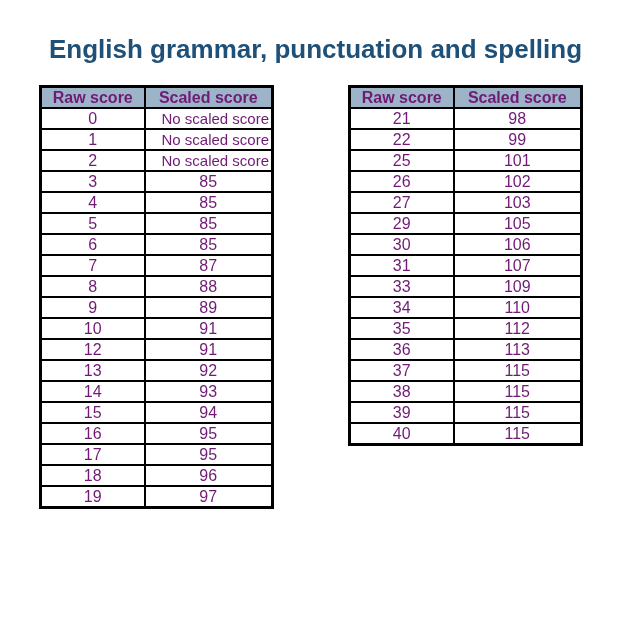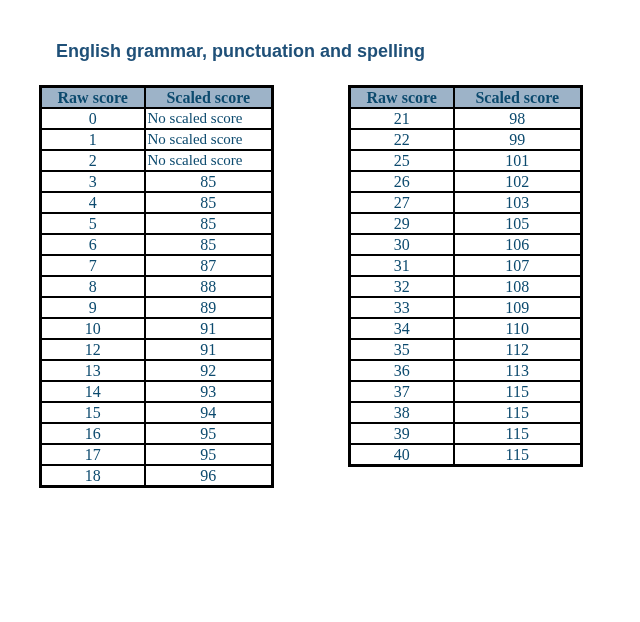--- a/index.html
+++ b/index.html
@@ -11,50 +11,50 @@
       width: 640px;
       height: 622px;
       position: relative;
       overflow: hidden;
       font-family: "Liberation Sans", sans-serif;
     }
     .title {
       position: absolute;
       left: 44px;
       top: 29px;
-      margin: 12px;
-      font-size: 18px;
+      margin: 5px;
+      font-size: 26px;
       font-weight: bold;
       color: #1f5078;
       letter-spacing: 0px;
     }
     table.scores {
       position: absolute;
       border-collapse: collapse;
       border: 3px solid #000;
-      font-family: Liberation Serif, serif;
-      color: #0c4a6e;
+      font-family: Liberation Sans, sans-serif;
+      color: #701a75;
     }
     table.scores th, table.scores td {
       border: 2px solid #000;
       padding: 0;
       text-align: center;
       font-size: 16px;
       line-height: 19px;
       height: 19px;
     }
     table.scores th {
       background: #9db3c8;
       font-weight: bold;
       font-size: 16px;
       height: 19px;
     }
     table.scores td.ns {
       text-align: left;
-      padding-left: 2px;
+      padding-left: 16px;
       font-size: 15px;
     }
     #table-left {
       left: 39px;
       top: 85px;
     }
     #table-left col.c1 { width: 104px; }
     #table-left col.c2 { width: 128px; }
     #table-right {
       left: 348px;
@@ -145,20 +145,24 @@
         <td>95</td>
       </tr>
       <tr>
         <td>17</td>
         <td>95</td>
       </tr>
       <tr>
         <td>18</td>
         <td>96</td>
       </tr>
+      <tr>
+        <td>19</td>
+        <td>97</td>
+      </tr>
     </tbody>
 </table>
 
 <table class="scores" id="table-right">
   <colgroup>
       <col class="c1">
       <col class="c2">
     </colgroup>
   <thead>
     <tr>
@@ -193,24 +197,20 @@
       </tr>
       <tr>
         <td>30</td>
         <td>106</td>
       </tr>
       <tr>
         <td>31</td>
         <td>107</td>
       </tr>
       <tr>
-        <td>32</td>
-        <td>108</td>
-      </tr>
-      <tr>
         <td>33</td>
         <td>109</td>
       </tr>
       <tr>
         <td>34</td>
         <td>110</td>
       </tr>
       <tr>
         <td>35</td>
         <td>112</td>

